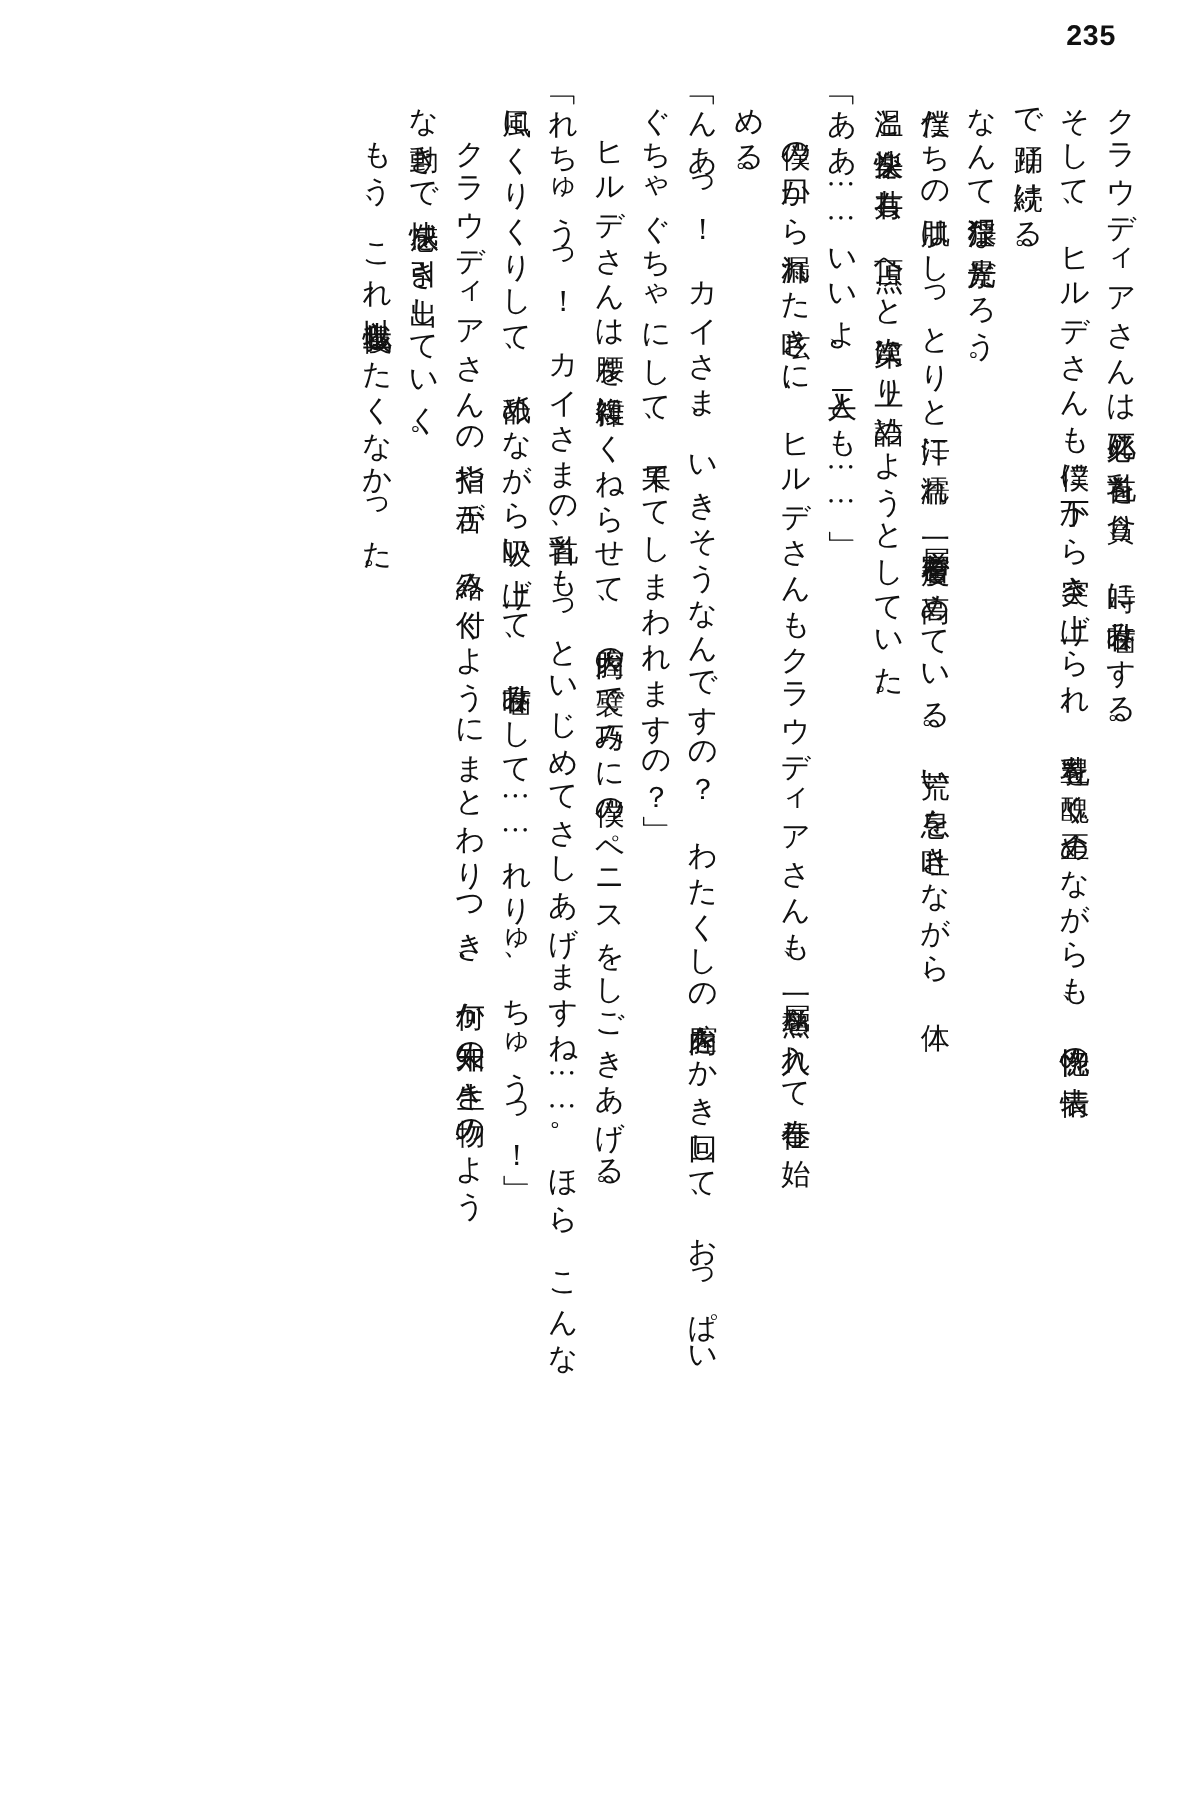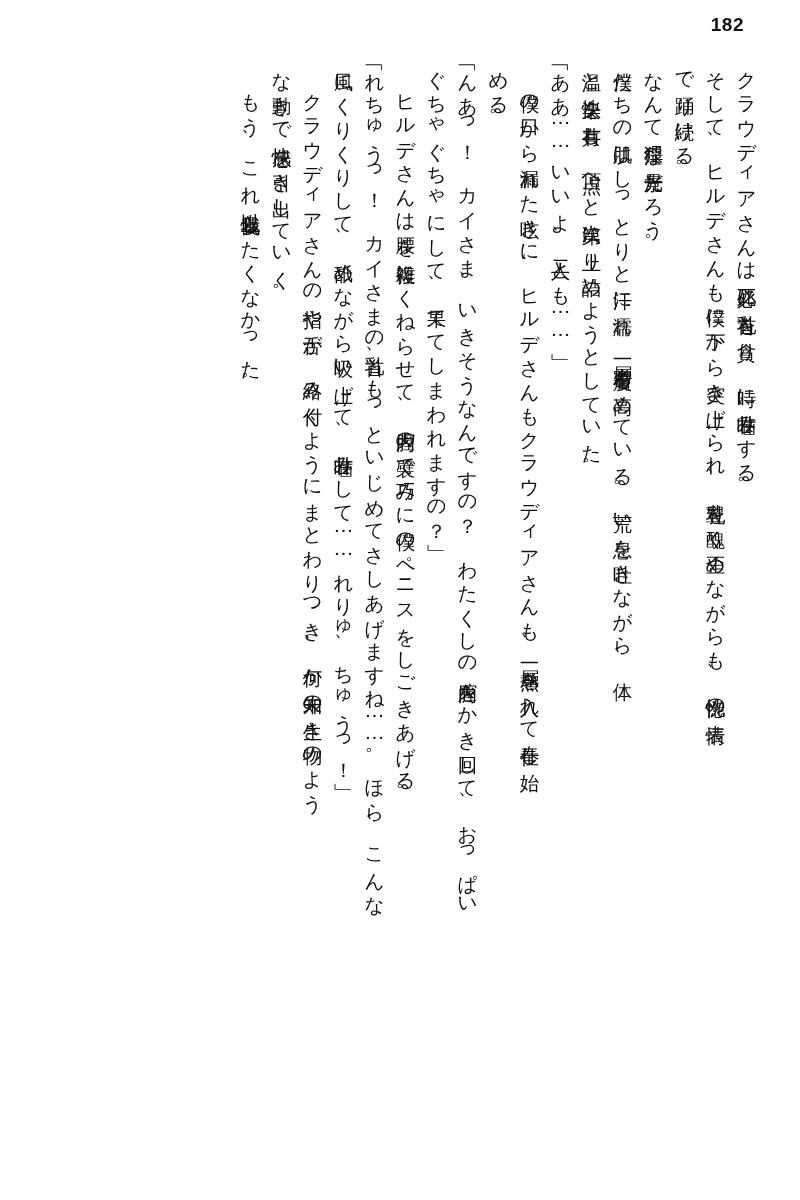--- a/index.html
+++ b/index.html
@@ -60,21 +60,21 @@
   .vline.indent {
     padding-top: 22px;
     box-sizing: border-box;
   }
 </style>
 </head>
 <body>
 
 <div class="page">
 
-  <div class="page-number">182</div>
+  <div class="page-number">235</div>
 
   <div class="body-area">
     <div class="vline">クラウディアさんは必死に乳首を貪り、時に甘噛みする。</div>
     <div class="vline">そして、ヒルデさんも僕に下から突き上げられ、豊乳を醜く歪めながらも、恍惚の表情</div>
     <div class="vline">で踊り続ける。</div>
     <div class="vline">なんて淫猥な光景だろう。</div>
     <div class="vline">僕たちの肌はしっとりと汗に濡れ、一層密着度を高めている。荒い息を吐きながら、体</div>
     <div class="vline">温と快楽を共有し、頂点へと次第に上り詰めようとしていた。</div>
     <div class="vline">「ああ……いいよ、二人とも……」</div>
     <div class="vline indent">僕の口から漏れた呟きに、ヒルデさんもクラウディアさんも、一層熱を入れて奉仕し始</div>

